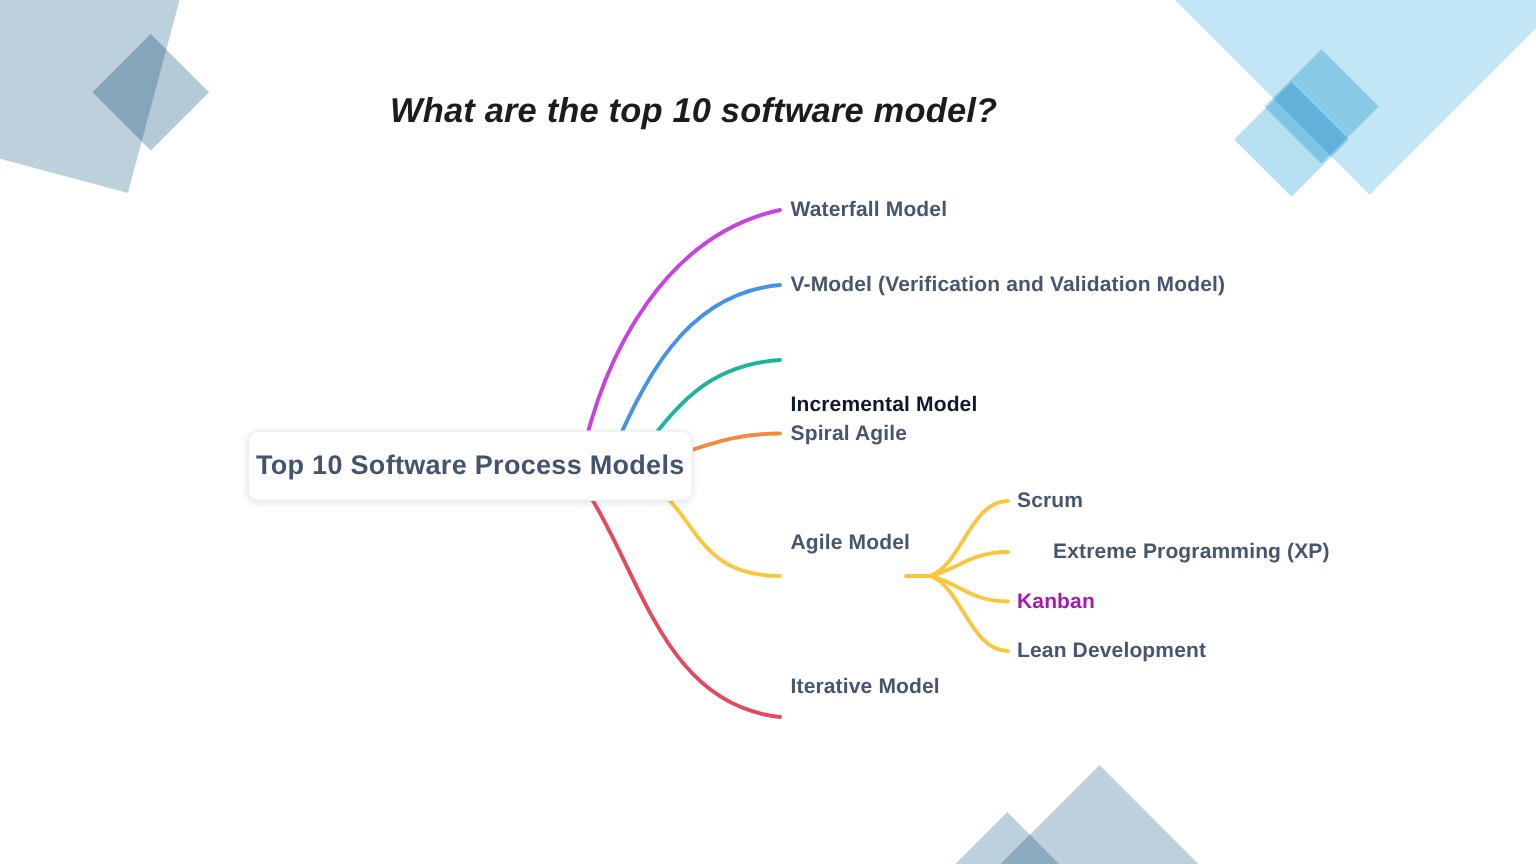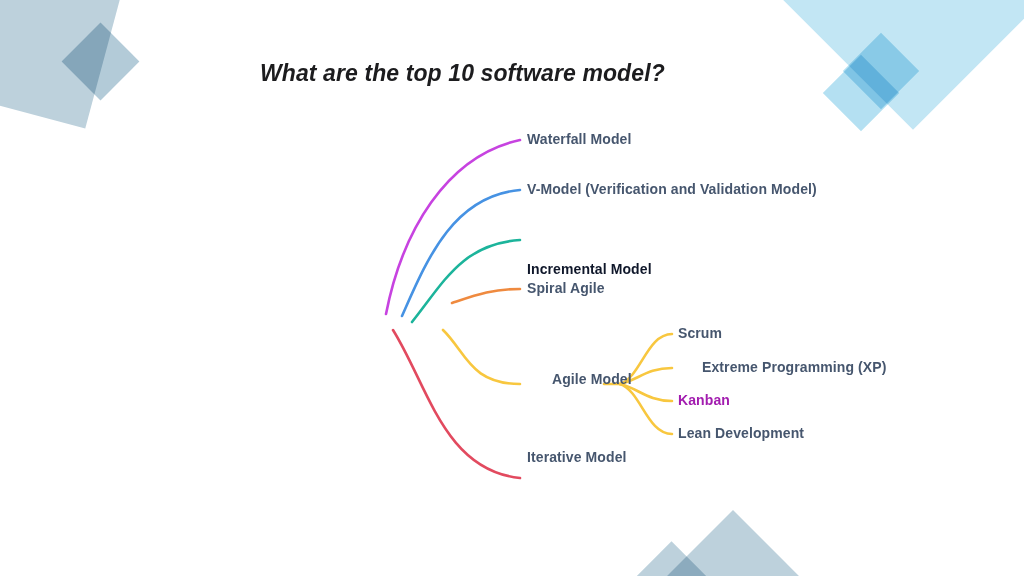--- a/index.html
+++ b/index.html
@@ -58,26 +58,29 @@
       <path d="M 604 384 L 620 384" fill="none" stroke="#f8c73f" stroke-width="2.6" stroke-linecap="round"></path>
       <path d="M 620 384 C 641 377 647 334 672 334" fill="none" stroke="#f8c73f" stroke-width="2.6" stroke-linecap="round"></path>
       <path d="M 620 384 C 638 380 647 368 672 368" fill="none" stroke="#f8c73f" stroke-width="2.6" stroke-linecap="round"></path>
       <path d="M 620 384 C 638 388 647 401 672 401" fill="none" stroke="#f8c73f" stroke-width="2.6" stroke-linecap="round"></path>
       <path d="M 620 384 C 641 391 647 434 672 434" fill="none" stroke="#f8c73f" stroke-width="2.6" stroke-linecap="round"></path>
       <path d="M 393 330 C 428 386 444 470 520 478" fill="none" stroke="#e24a5f" stroke-width="2.6" stroke-linecap="round"></path>
     </svg>
 
   <div class="page-title" style="color: rgb(28, 28, 30);">What are the top 10 software model?</div>
 
+  <div class="root-card" style="color: rgb(68, 84, 110); background: rgb(255, 255, 255);">
+    <span>Top 10 Software Process Models</span>
+  </div>
 
   <div id="labels">
       <div class="node-label" style="left: 527px; top: 130px; color: rgb(70, 86, 110);">Waterfall Model</div>
       <div class="node-label" style="left: 527px; top: 180px; color: rgb(70, 86, 110);">V-Model (Verification and Validation Model)</div>
       <div class="node-label" style="left: 527px; top: 230px; color: #0f172a; margin-top: 30px;">Incremental Model</div>
       <div class="node-label" style="left: 527px; top: 279px; color: rgb(70, 86, 110);">Spiral Agile</div>
-      <div class="node-label" style="left: 527px; top: 370px; color: rgb(70, 86, 110); margin-left: 25px;">Agile Model</div>
+      <div class="node-label" style="left: 527px; top: 352px; color: rgb(70, 86, 110);">Agile Model</div>
       <div class="node-label" style="left: 678px; top: 324px; color: rgb(70, 86, 110);">Scrum</div>
       <div class="node-label" style="left: 702px; top: 358px; color: rgb(70, 86, 110);">Extreme Programming (XP)</div>
       <div class="node-label" style="left: 678px; top: 391px; color: #a21caf;">Kanban</div>
       <div class="node-label" style="left: 678px; top: 424px; color: rgb(70, 86, 110);">Lean Development</div>
       <div class="node-label" style="left: 527px; top: 448px; color: rgb(70, 86, 110);">Iterative Model</div>
     </div>
 </div>
 
 </body></html>

